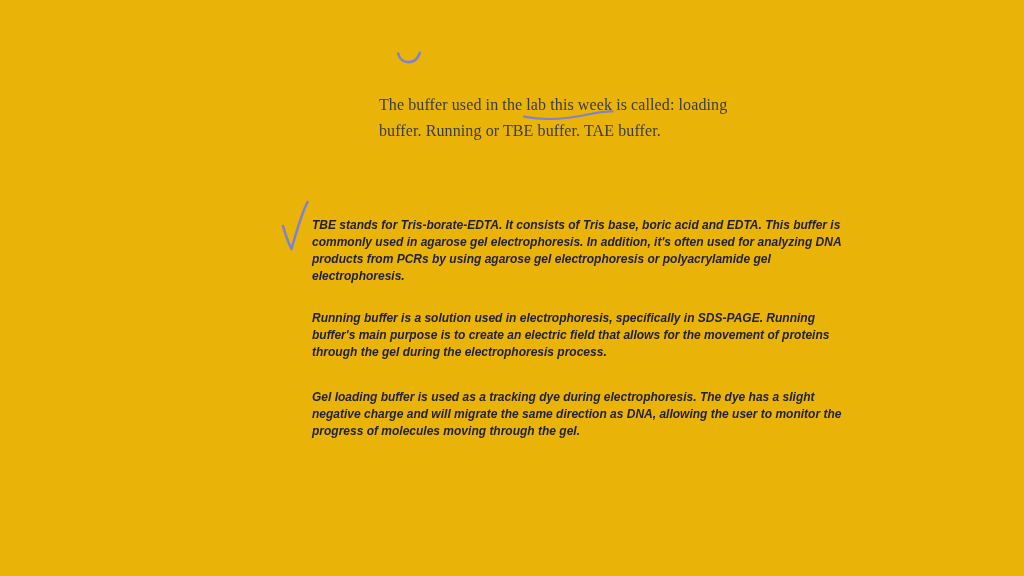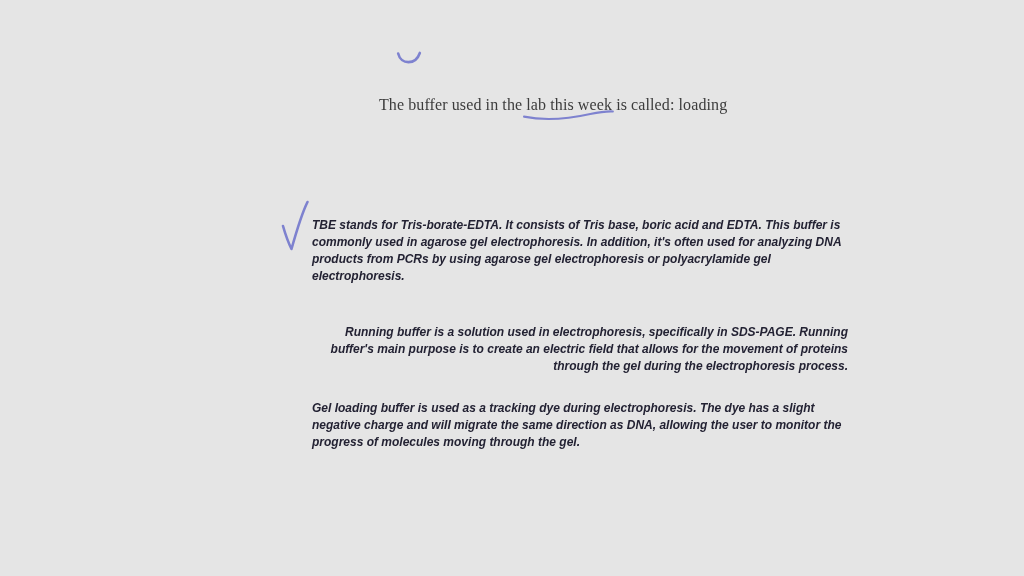--- a/index.html
+++ b/index.html
@@ -9,21 +9,21 @@
   body {
     width: 1024px;
     height: 576px;
     background: #ffffff;
     position: relative;
     overflow: hidden;
   }
   .page {
     position: absolute;
     inset: 0;
-    background: #e5e5e5;
+    background: #eab308;
   }
   .question {
     position: absolute;
     left: 379px;
     top: 92px;
     font-family: "Liberation Serif", "DejaVu Serif", serif;
     font-size: 16px;
     line-height: 25.5px;
     color: #3c3c3c;
     letter-spacing: 0.1px;
@@ -49,22 +49,22 @@
     left: 312px;
     width: 536px;
     font-family: "Liberation Sans", "DejaVu Sans", sans-serif;
     font-weight: bold;
     font-style: italic;
     font-size: 12px;
     line-height: 16.9px;
     color: #232233;
   }
   .answer-1 { top: 205px; }
-  .answer-2 { top: 312px; text-align: right; }
-  .answer-3 { top: 388px; }
+  .answer-2 { top: 298px; }
+  .answer-3 { top: 377px; }
   .mark {
     position: absolute;
     pointer-events: none;
   }
   .mark-check {
     left: 280px;
     top: 199px;
     width: 30px;
     height: 54px;
   }
@@ -88,20 +88,21 @@
   <svg class="mark mark-arc stroke-mark" viewBox="0 0 24 16">
     <path d="M2,2 C4.5,12.5 18,13 22,1.5" stroke-width="2.4" stroke="#7e82cf"></path>
   </svg>
 
   <div class="question">
     <div class="q-line">
       <span>The buffer used in the </span><span class="underline-wrap"><span>lab this week</span><svg class="stroke-mark" viewBox="0 0 100 12" preserveAspectRatio="none">
             <path d="M1,8 C22,11.5 50,10 74,5.5 C84,3.8 93,3 99,3.2" stroke-width="2" stroke="#7e82cf"></path>
           </svg></span><span> is called: loading</span>
     </div>
+    <div class="q-line">buffer. Running or TBE buffer. TAE buffer.</div>
   </div>
 
   <svg class="mark mark-check stroke-mark" viewBox="0 0 30 54">
     <path d="M3,27 C5,34 8,43 11.5,50 C16,34 22,14 27.5,3" stroke-width="2.6" stroke="#7e82cf"></path>
   </svg>
 
   <p class="answer answer-1">TBE stands for Tris-borate-EDTA. It consists of Tris base, boric acid and EDTA. This buffer is commonly used in agarose gel electrophoresis. In addition, it's often used for analyzing DNA products from PCRs by using agarose gel electrophoresis or polyacrylamide gel electrophoresis.</p>
 
   <p class="answer answer-2">Running buffer is a solution used in electrophoresis, specifically in SDS-PAGE. Running buffer's main purpose is to create an electric field that allows for the movement of proteins through the gel during the electrophoresis process.</p>
 

